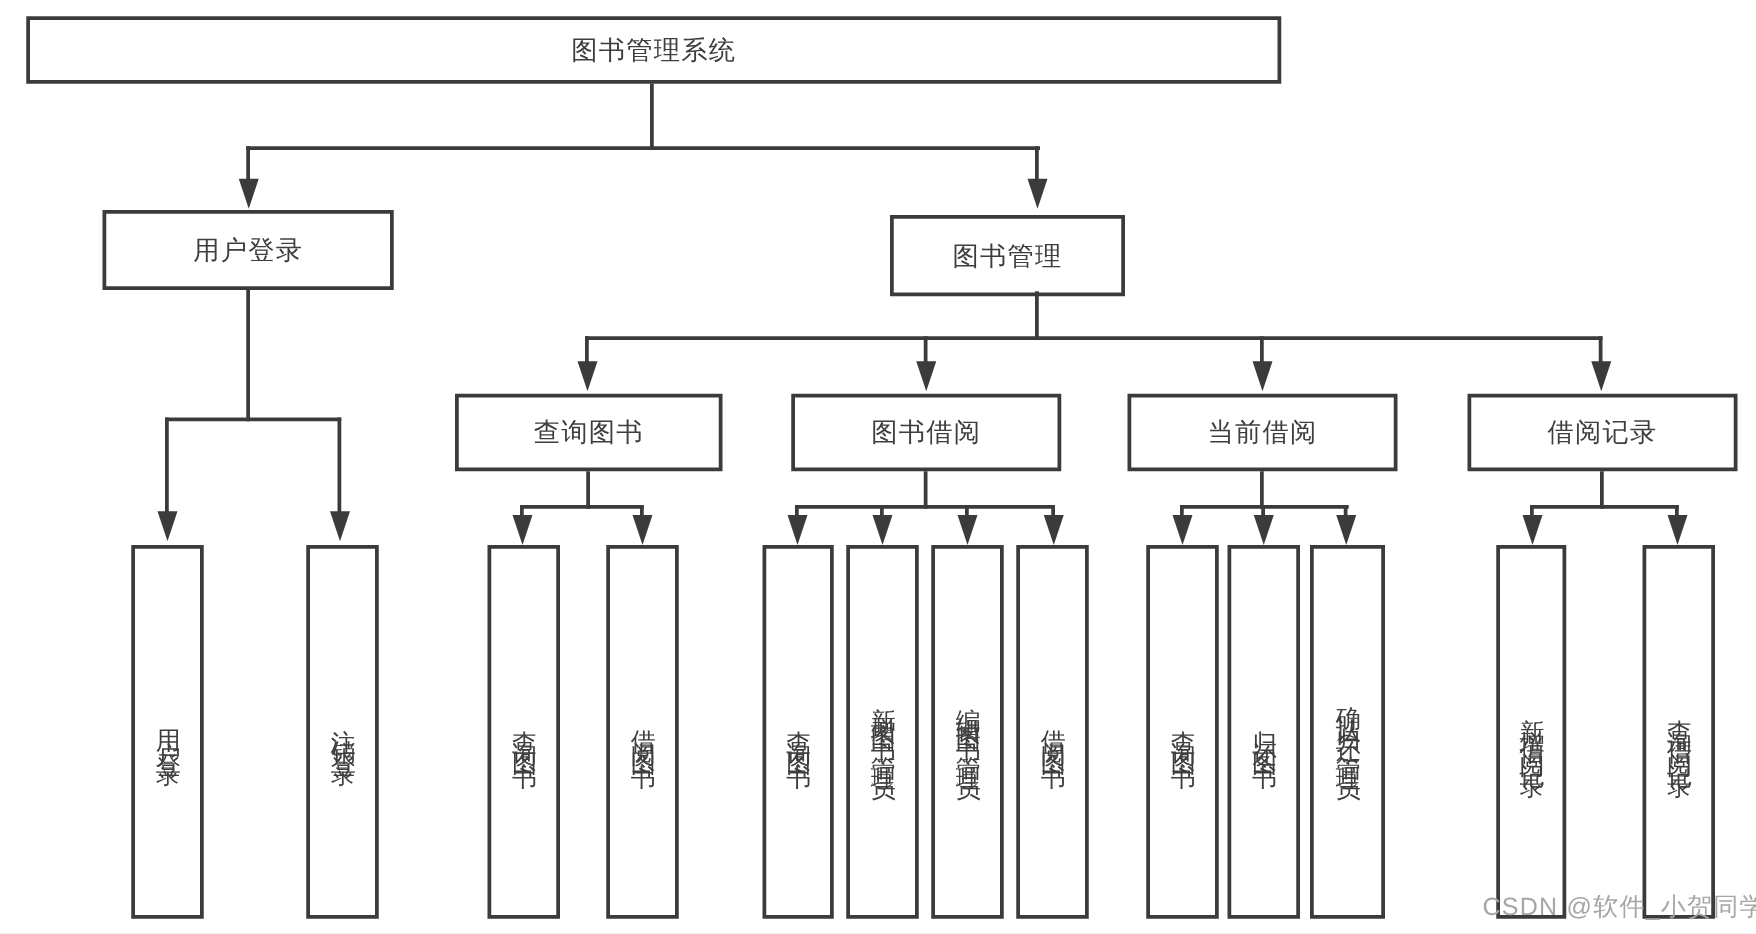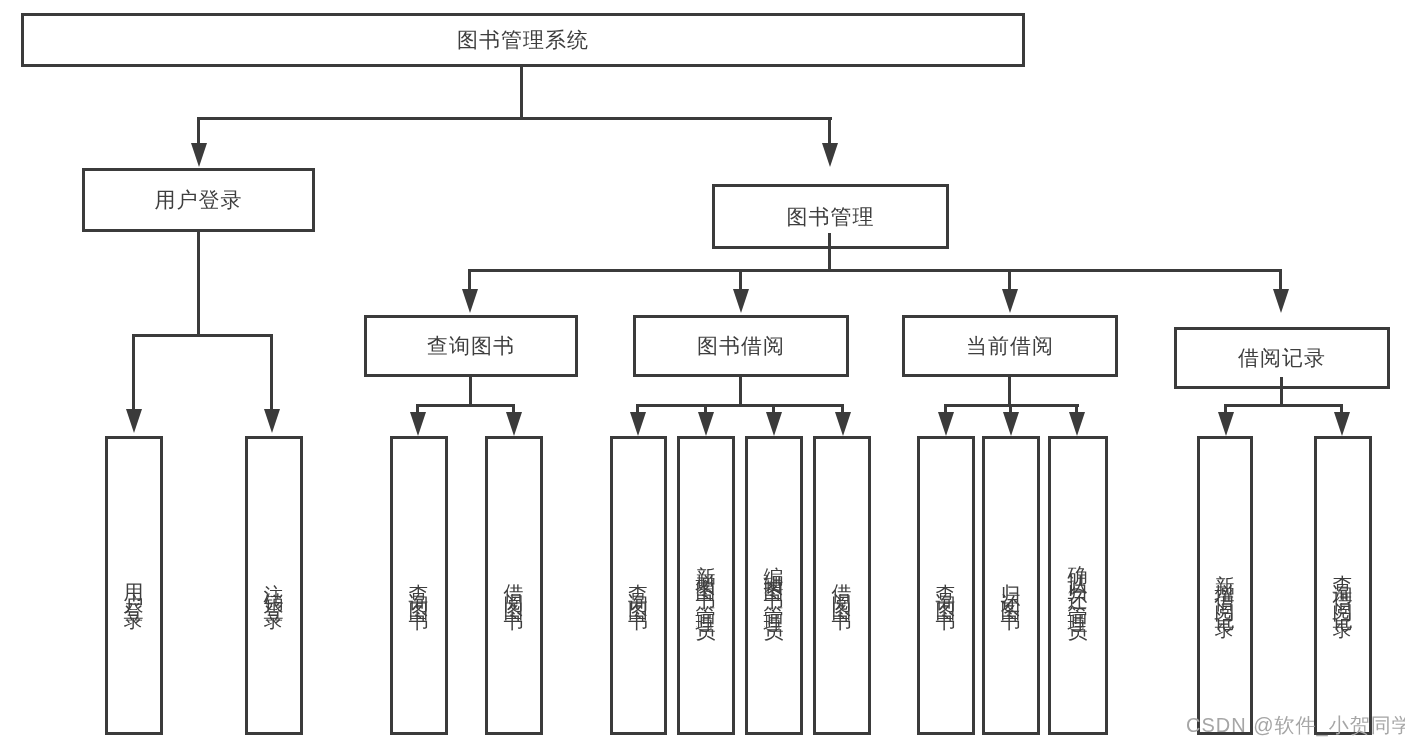--- a/index.html
+++ b/index.html
@@ -65,21 +65,21 @@
   <div class="box" style="left:21px;top:13px;width:1004px;height:54px;">图书管理系统</div>
 
   <div class="vline" style="left:520px;top:67px;height:52px;"></div>
   <div class="hline" style="left:197px;top:117px;width:635px;"></div>
   <div class="vline" style="left:197px;top:117px;height:28px;"></div>
   <div class="tri" style="left:191px;top:143px;"></div>
   <div class="vline" style="left:828px;top:117px;height:28px;"></div>
   <div class="tri" style="left:822px;top:143px;"></div>
 
   <div class="box" style="left:82px;top:168px;width:233px;height:64px;">用户登录</div>
-  <div class="box" style="left:712px;top:184px;width:237px;height:65px;">图书管理</div>
+  <div class="box" style="left:712px;top:172px;width:188px;height:65px;">图书管理</div>
 
   <div class="vline" style="left:197px;top:232px;height:105px;"></div>
   <div class="hline" style="left:132px;top:334px;width:141px;"></div>
   <div class="vline" style="left:132px;top:334px;height:76px;"></div>
   <div class="tri" style="left:126px;top:409px;"></div>
   <div class="vline" style="left:270px;top:334px;height:76px;"></div>
   <div class="tri" style="left:264px;top:409px;"></div>
 
   <div class="vline" style="left:828px;top:233px;height:39px;"></div>
   <div class="hline" style="left:468px;top:269px;width:814px;"></div>
@@ -88,21 +88,21 @@
   <div class="vline" style="left:739px;top:269px;height:22px;"></div>
   <div class="tri" style="left:733px;top:289px;"></div>
   <div class="vline" style="left:1008px;top:269px;height:22px;"></div>
   <div class="tri" style="left:1002px;top:289px;"></div>
   <div class="vline" style="left:1279px;top:269px;height:22px;"></div>
   <div class="tri" style="left:1273px;top:289px;"></div>
 
   <div class="box" style="left:364px;top:315px;width:214px;height:62px;">查询图书</div>
   <div class="box" style="left:633px;top:315px;width:216px;height:62px;">图书借阅</div>
   <div class="box" style="left:902px;top:315px;width:216px;height:62px;">当前借阅</div>
-  <div class="box" style="left:1174px;top:327px;width:216px;height:62px;">借阅记录</div>
+  <div class="box" style="left:1174px;top:315px;width:216px;height:62px;">借阅记录</div>
 
   <div class="vline" style="left:469px;top:377px;height:30px;"></div>
   <div class="hline" style="left:416px;top:404px;width:99px;"></div>
   <div class="vline" style="left:416px;top:404px;height:10px;"></div>
   <div class="tri" style="left:410px;top:412px;"></div>
   <div class="vline" style="left:512px;top:404px;height:10px;"></div>
   <div class="tri" style="left:506px;top:412px;"></div>
 
   <div class="vline" style="left:739px;top:377px;height:30px;"></div>
   <div class="hline" style="left:636px;top:404px;width:208px;"></div>

